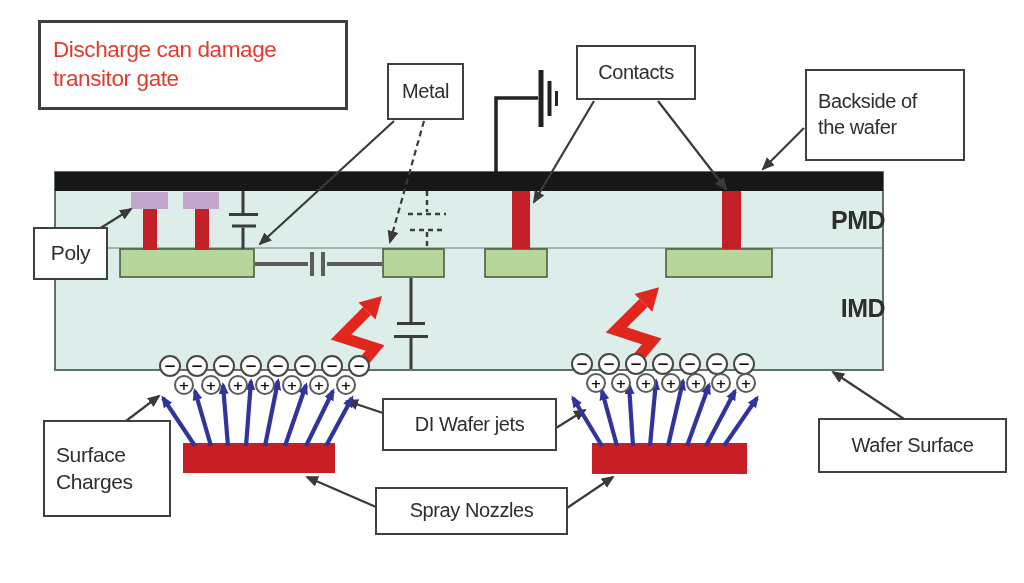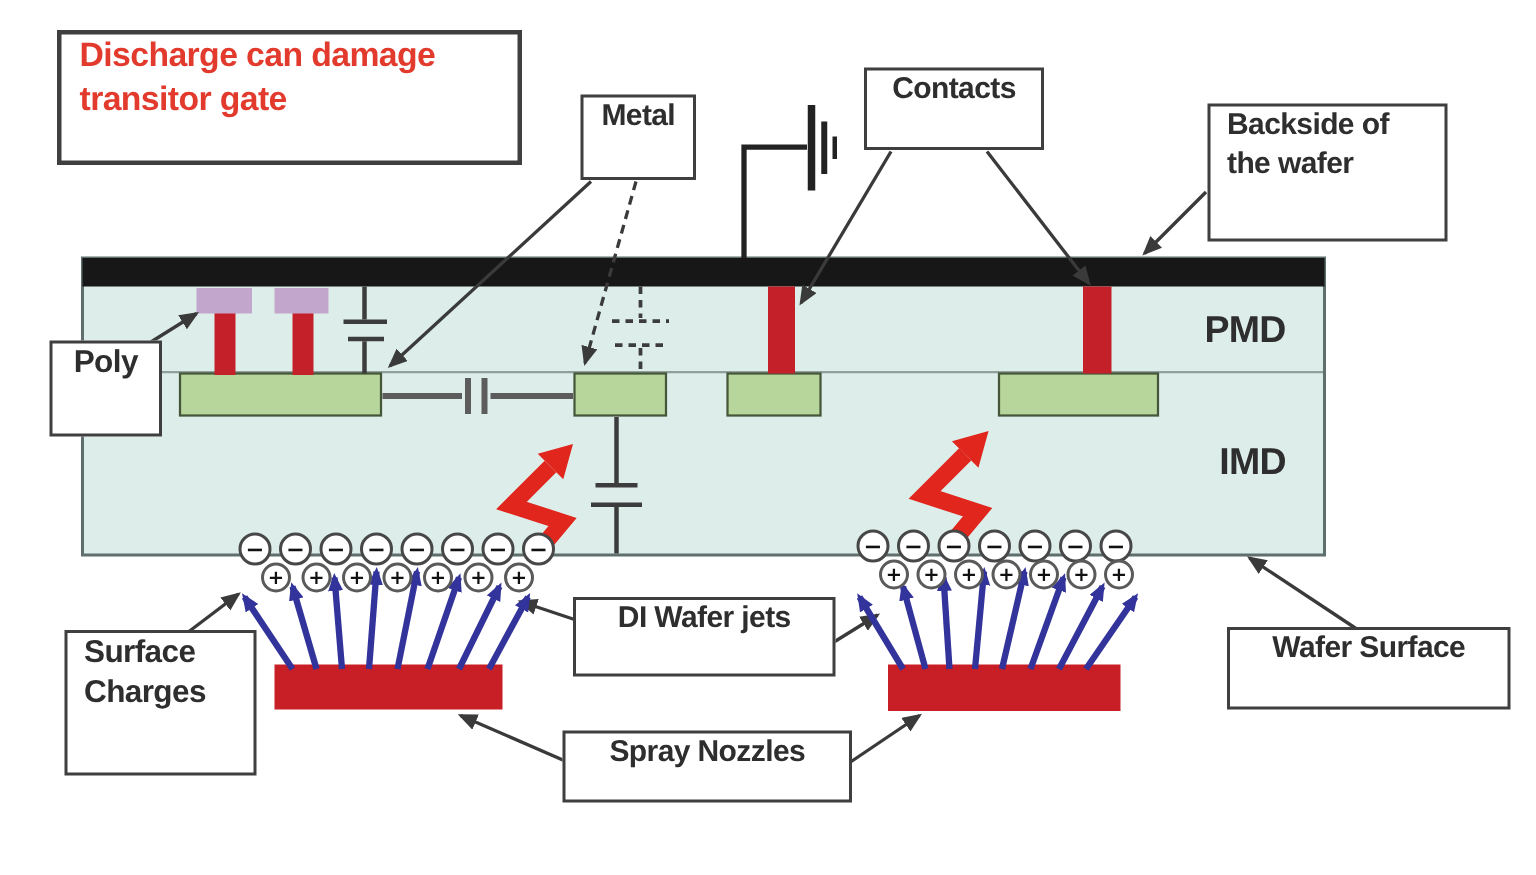--- a/index.html
+++ b/index.html
@@ -9,42 +9,42 @@
     --backside-black:#171717; --box-border:#3f3f3f; --label-text:#2e2e2e;
   }
   html,body{margin:0;padding:0;background:#fff;}
   #canvas{
     position:relative; width:1024px; height:583px; background:#ffffff;
     font-family:"Liberation Sans", sans-serif; overflow:hidden;
   }
   #diagram-svg{position:absolute; left:0; top:0; width:1024px; height:583px;}
   .box{
     position:absolute; background:#ffffff; border:2.5px solid var(--box-border);
-    display:flex; flex-direction:column; 
-    font-weight:bold; color:var(--label-text); letter-spacing:-0.4px;
+    display:flex; flex-direction:column; justify-content:center;
+    font-weight:normal; color:var(--label-text); letter-spacing:-0.4px;
     box-sizing:border-box; line-height:1.28; z-index:5;
   }
   .box.center{align-items:center; text-align:center;}
   .box.left{align-items:flex-start; text-align:left; padding-left:11px;}
   .warning{
     left:38px; top:20px; width:310px; height:90px; border-width:3px;
     font-size:22.5px; color:var(--warning-red); align-items:flex-start;
     text-align:left; padding-left:12px;
   }
   .box-metal{left:387px; top:63px; width:77px; height:57px; font-size:20px;}
   .box-contacts{left:576px; top:45px; width:120px; height:55px; font-size:20px;}
   .box-backside{left:805px; top:69px; width:160px; height:92px; font-size:20px;}
-  .box-poly{left:33px; top:227px; width:75px; height:64px; font-size:21px;}
+  .box-poly{left:33px; top:227px; width:75px; height:53px; font-size:21px;}
   .box-surface-charges{left:43px; top:420px; width:128px; height:97px; font-size:21px;}
   .box-jets{left:382px; top:398px; width:175px; height:53px; font-size:20px;}
   .box-nozzles{left:375px; top:487px; width:193px; height:48px; font-size:20px;}
   .box-wafer-surface{left:818px; top:418px; width:189px; height:55px; font-size:20px;}
   .layer-label{
     position:absolute; font-weight:bold; color:#2e2e2e; font-size:25px;
-    letter-spacing:-0.5px; z-index:4; width:70px; text-align:center;
+    letter-spacing:-0.5px; z-index:4; width:70px; text-align:center;margin-left:28px;
   }
   .pmd-label{left:795px; top:206px;}
   .imd-label{left:800px; top:294px;}
   .charge{
     position:absolute; box-sizing:border-box; border-radius:50%;
     background:#ffffff; display:flex; align-items:center; justify-content:center;
     font-weight:bold; color:#111; z-index:6;
     font-family:"DejaVu Sans", sans-serif;
   }
   .charge.neg{width:22px; height:22px; border:2.5px solid #474747; font-size:15px;}

